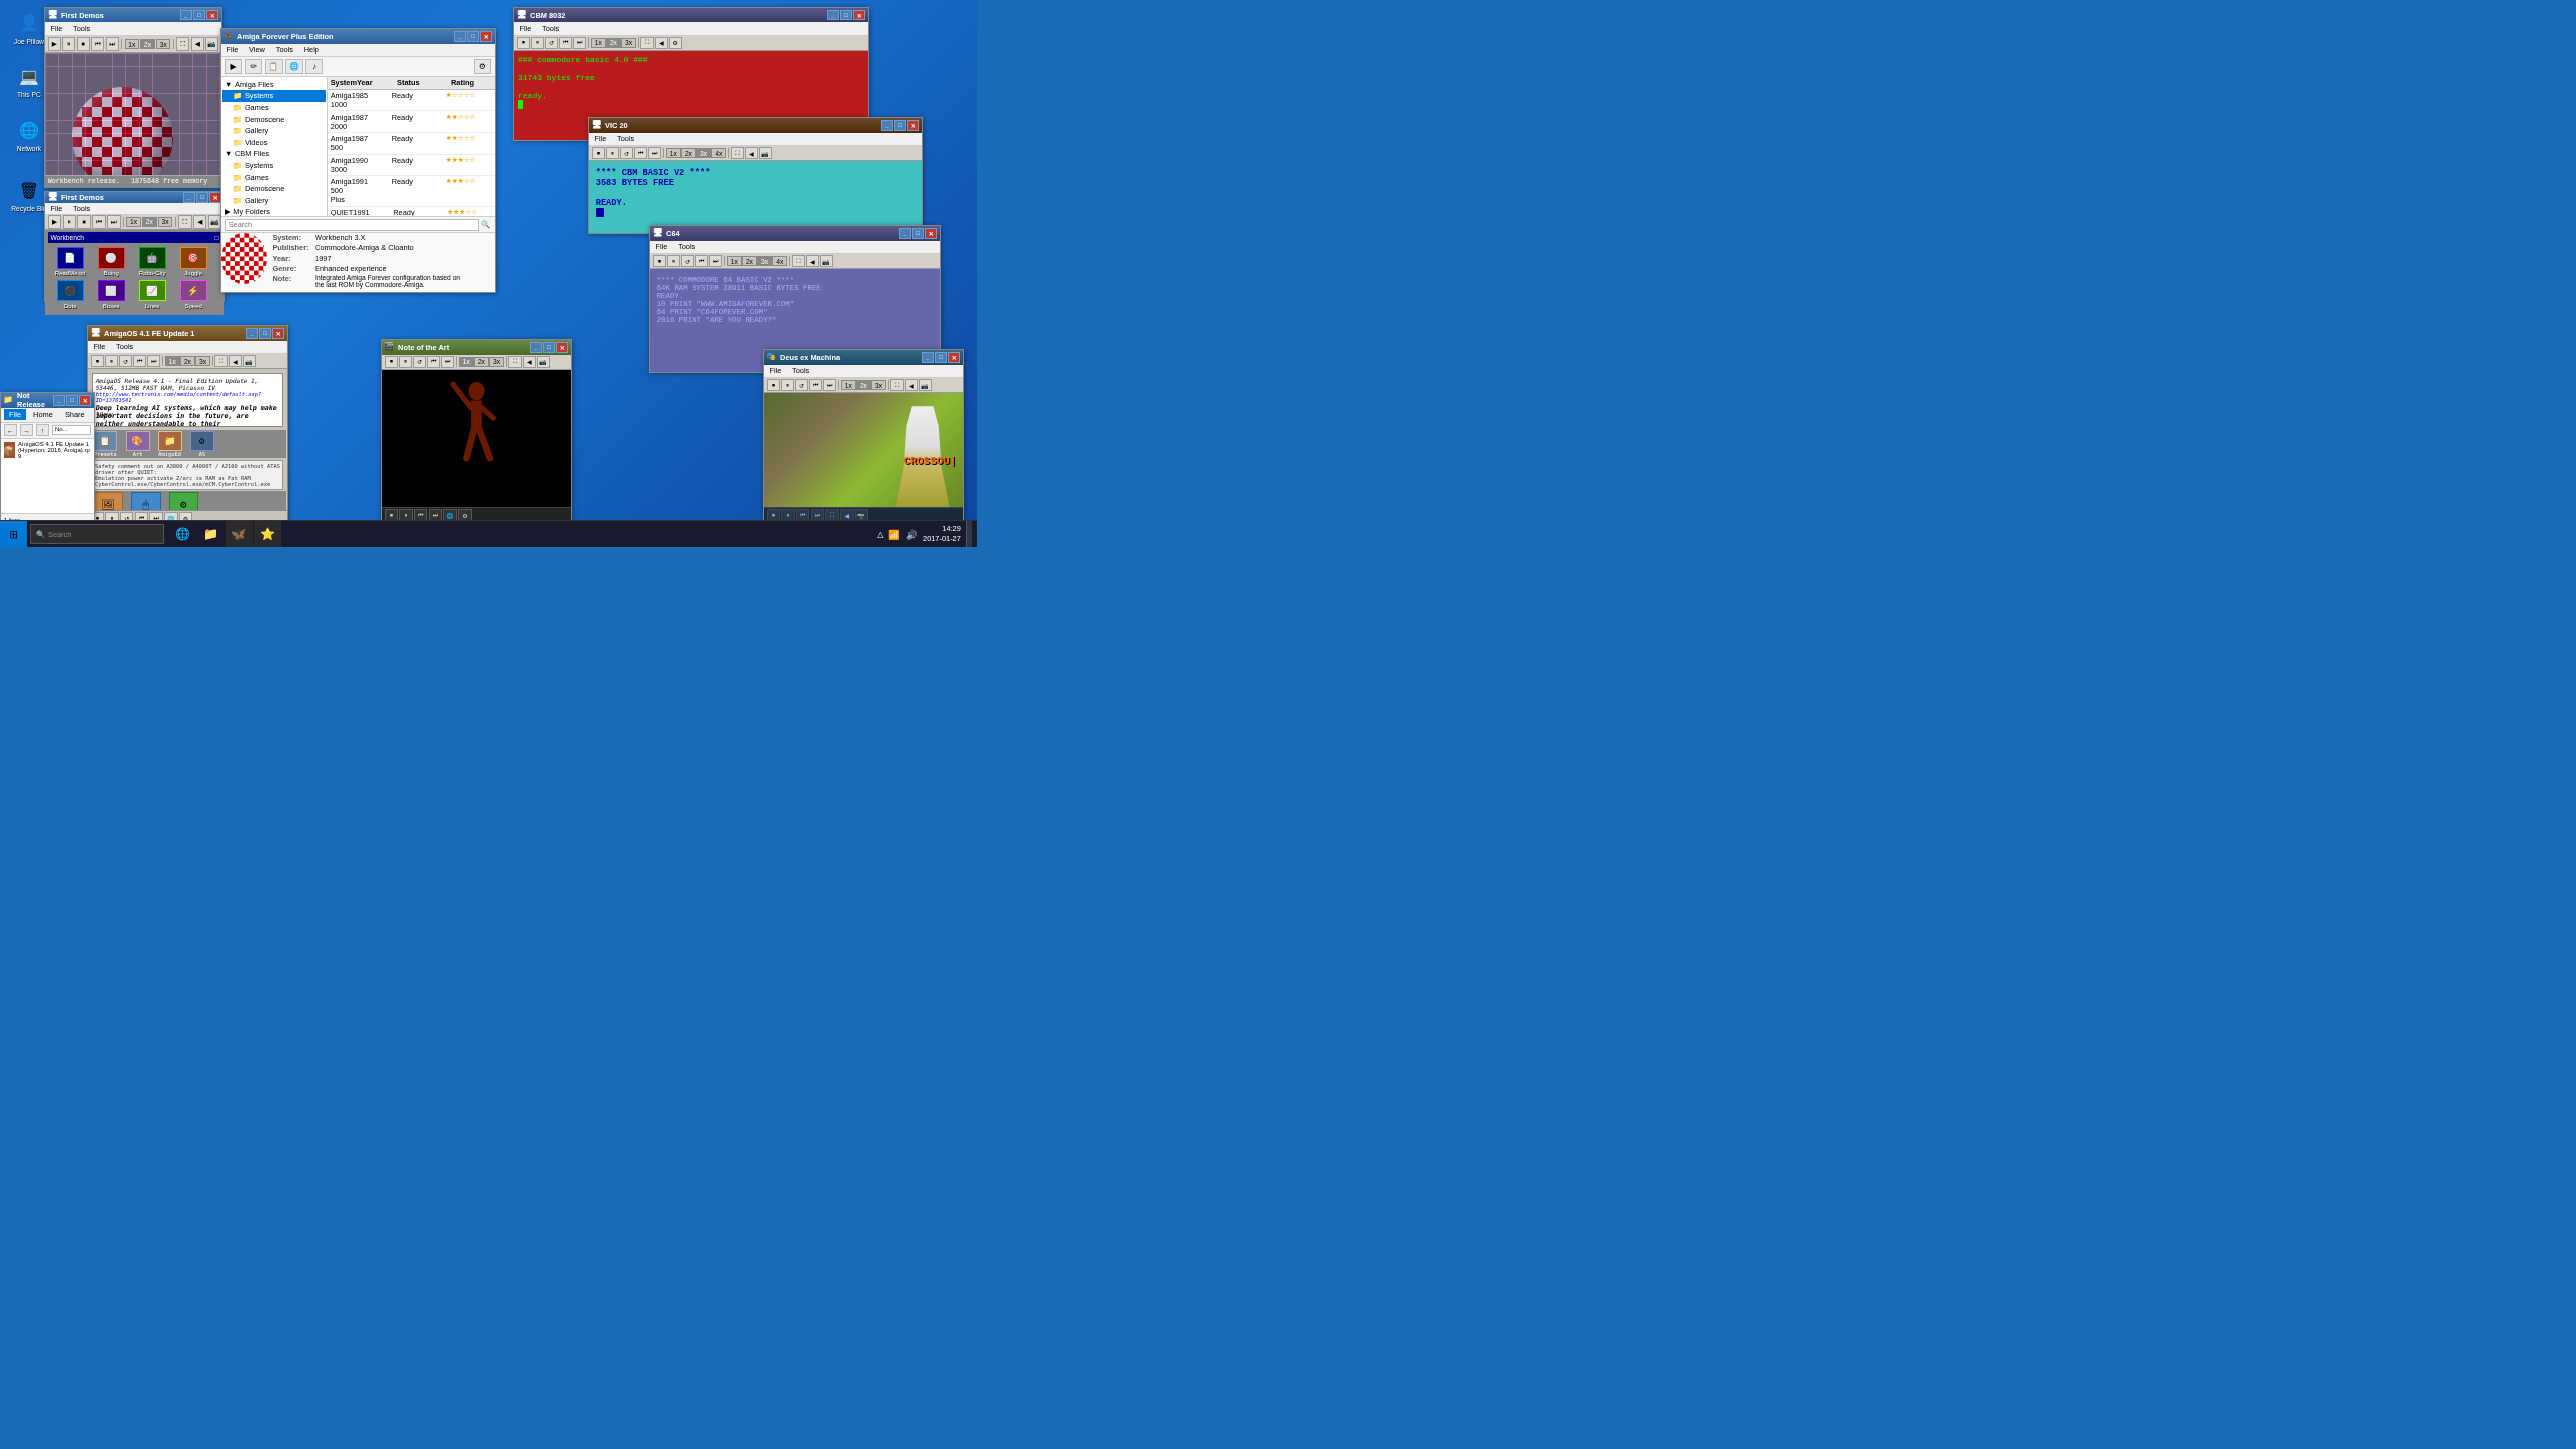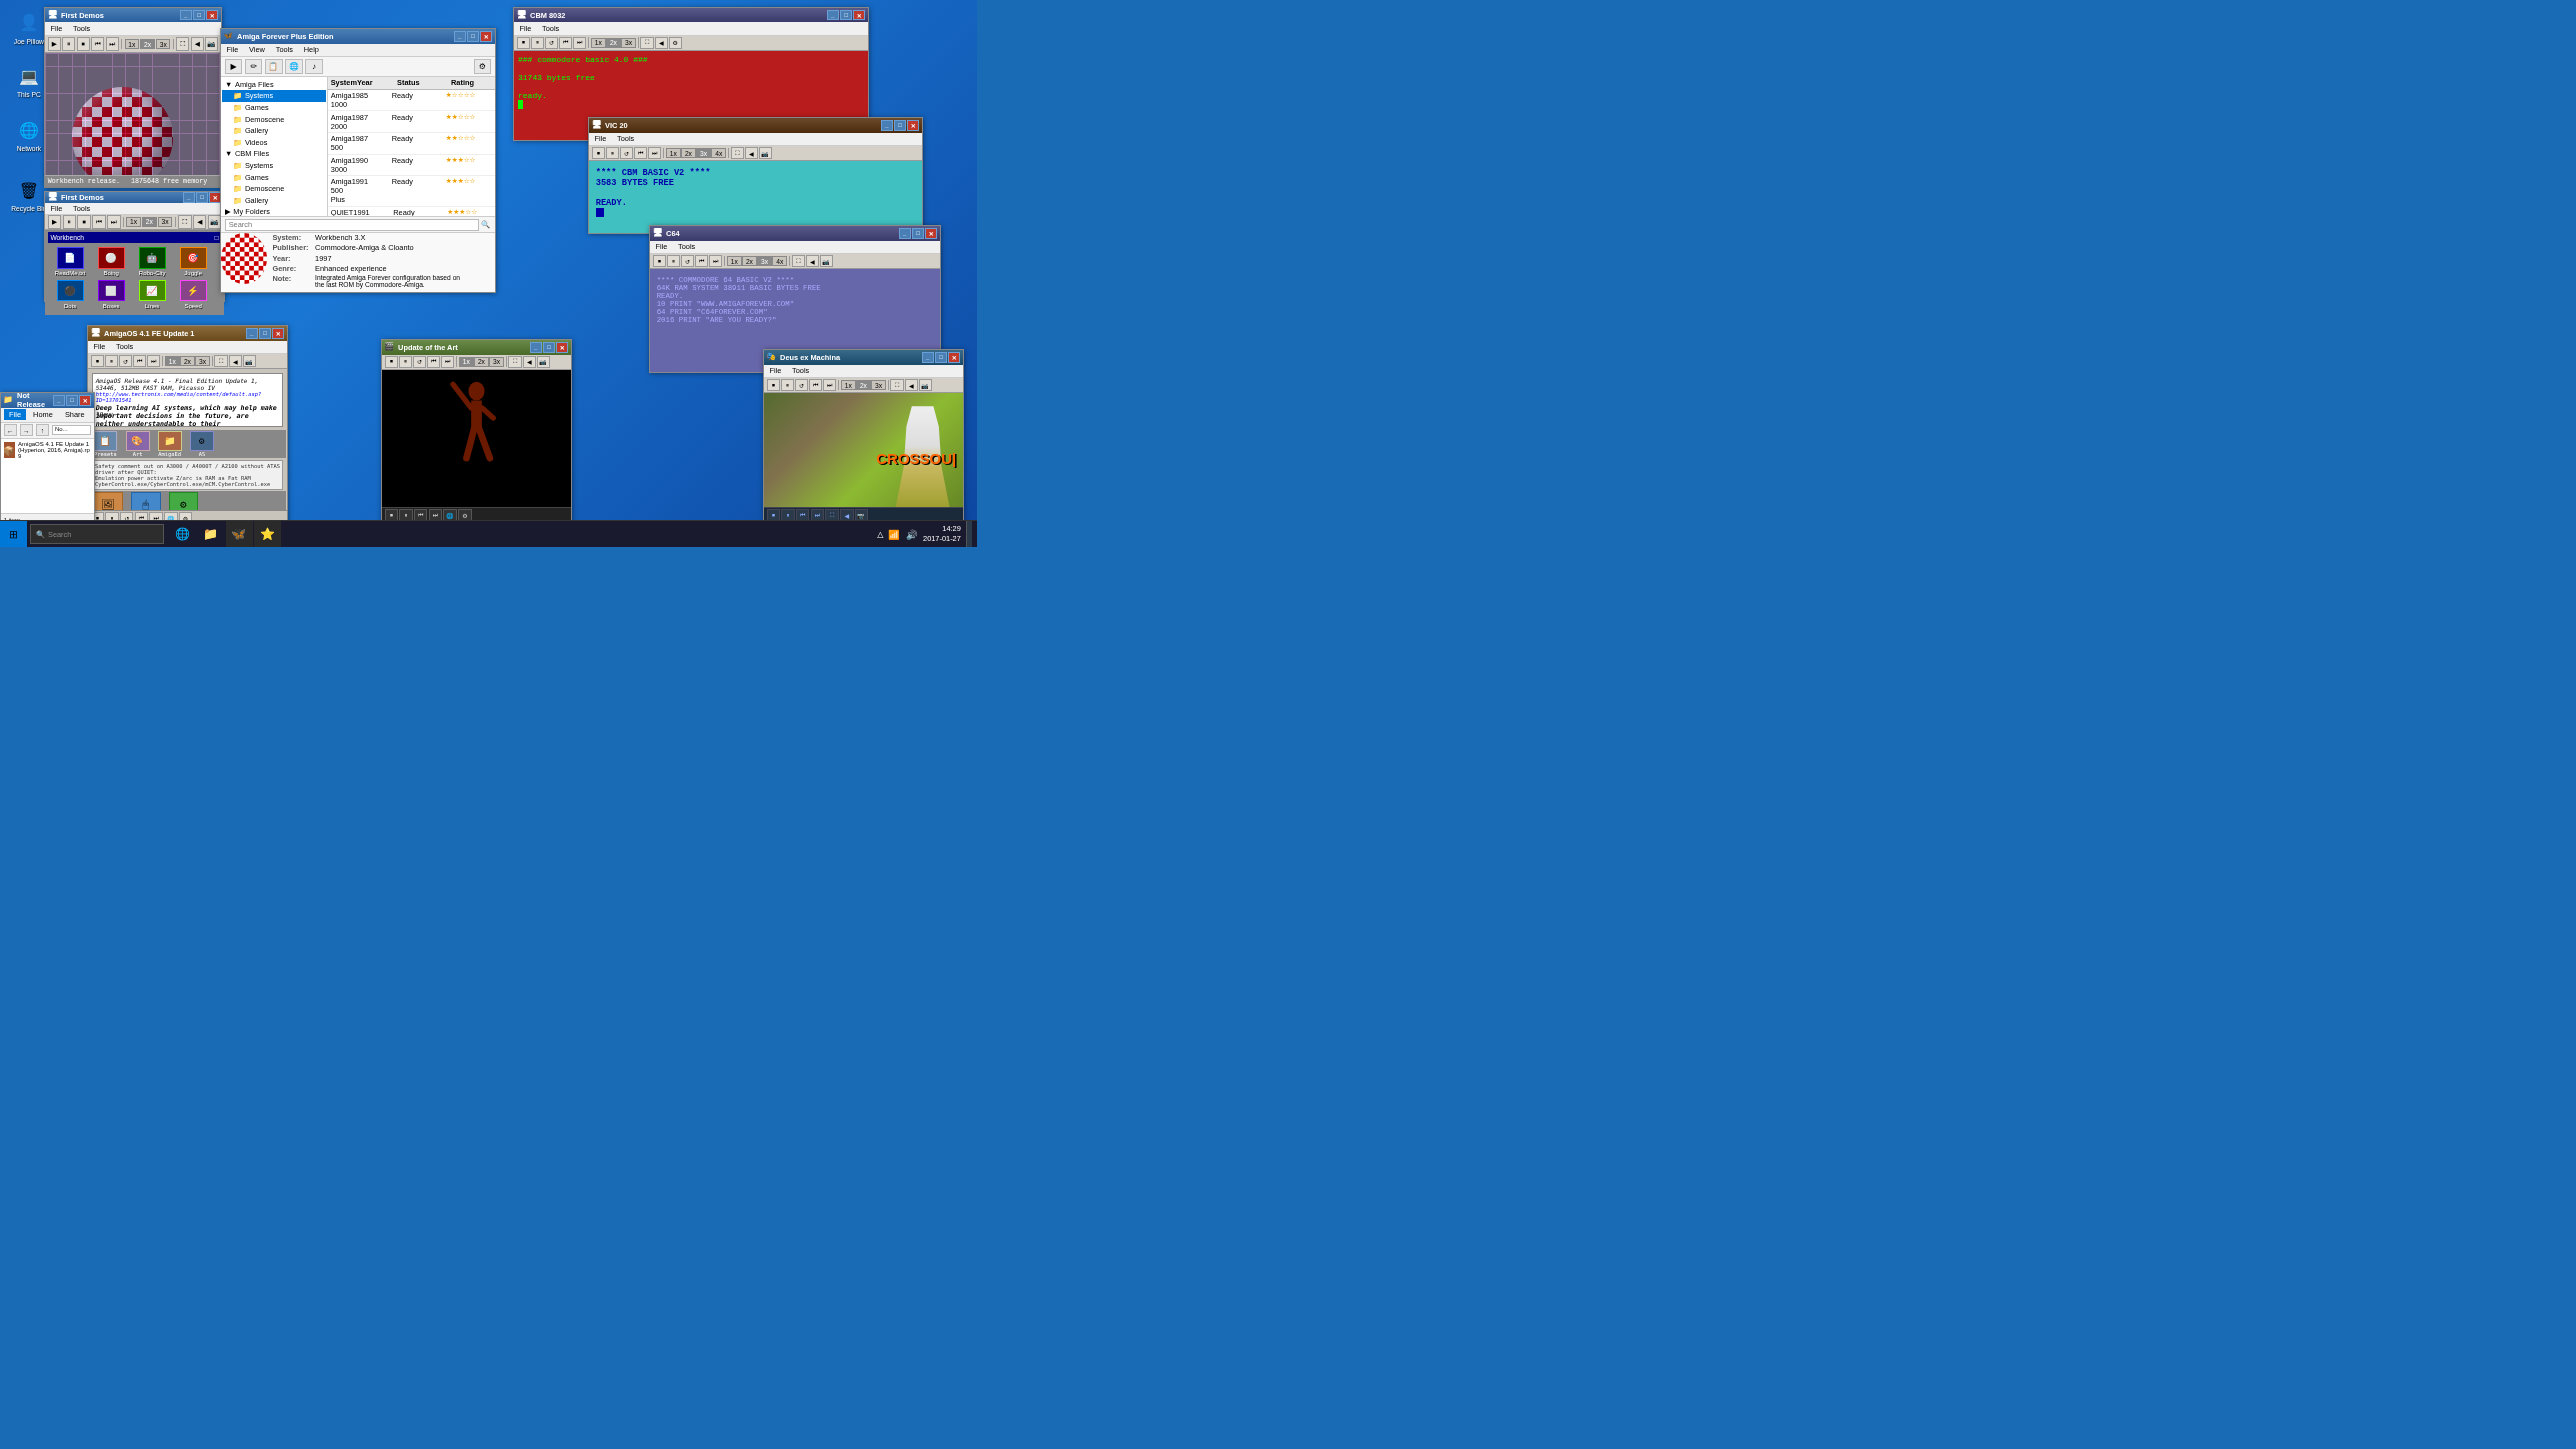--- a/index.html
+++ b/index.html
@@ -1153,21 +1153,21 @@
       </div>
     </div>
     <div style="height:12px;background:#f0f0f0;border-top:0.7px solid #ccc;display:flex;align-items:center;padding:0 2.7px;font-size:6px;">
       <span>1 item</span>
     </div>
   </div>
 
   <div class="window" id="state-art">
     <div class="window-titlebar" style="background:linear-gradient(180deg,#6a8a4a,#4a6a2a);">
       <div class="window-titlebar-icon">🎬</div>
-      <div class="window-titlebar-title">Update of the Art</div>
+      <div class="window-titlebar-title">Note of the Art</div>
       <div class="window-controls">
         <div class="window-btn">_</div>
         <div class="window-btn">□</div>
         <div class="window-btn close">✕</div>
       </div>
     </div>
     <div class="cbm-toolbar">
       <div class="cbm-btn">⏹</div>
       <div class="cbm-btn">⏸</div>
       <div class="cbm-btn">↺</div>
@@ -1242,21 +1242,21 @@
       <div class="cbm-btn">⛶</div>
       <div class="cbm-btn">◀</div>
       <div class="cbm-btn">📷</div>
     </div>
     <div class="deus-screen-inner">
 
       <div style="position:absolute;top:0;left:0;right:0;bottom:0;background:linear-gradient(135deg, #556b2f 0%, #8b7355 30%, #9acd32 60%, #6b8e23 100%);opacity:0.8;"></div>
 
       <div class="deus-bride"></div>
 
-      <div style="position:absolute;bottom:40px;right:6.7px;color:#ff6600;font-family:Liberation Sans, sans-serif;font-size:15px;font-weight:bold;text-shadow:1.3px 1.3px #000;">CROSSOU|</div>
+      <div style="position:absolute;bottom:40px;right:6.7px;color:#ff6600;font-family:Liberation Mono, monospace;font-size:11px;font-weight:bold;text-shadow:1.3px 1.3px #000;">CROSSOU|</div>
     </div>
     <div style="height:14.8px;background:#1a2a3a;border-top:0.7px solid #445;display:flex;align-items:center;gap:1.3px;padding:0 2.7px;">
       <div class="cbm-btn" style="background:#2a3a4a;border-color:#445;color:#8af;">⏹</div>
       <div class="cbm-btn" style="background:#2a3a4a;border-color:#445;color:#8af;">⏸</div>
       <div class="cbm-btn" style="background:#2a3a4a;border-color:#445;color:#8af;">⏮</div>
       <div class="cbm-btn" style="background:#2a3a4a;border-color:#445;color:#8af;">⏭</div>
       <div class="cbm-btn" style="background:#2a3a4a;border-color:#445;color:#8af;">⛶</div>
       <div class="cbm-btn" style="background:#2a3a4a;border-color:#445;color:#8af;">◀</div>
       <div class="cbm-btn" style="background:#2a3a4a;border-color:#445;color:#8af;">📷</div>
     </div>

